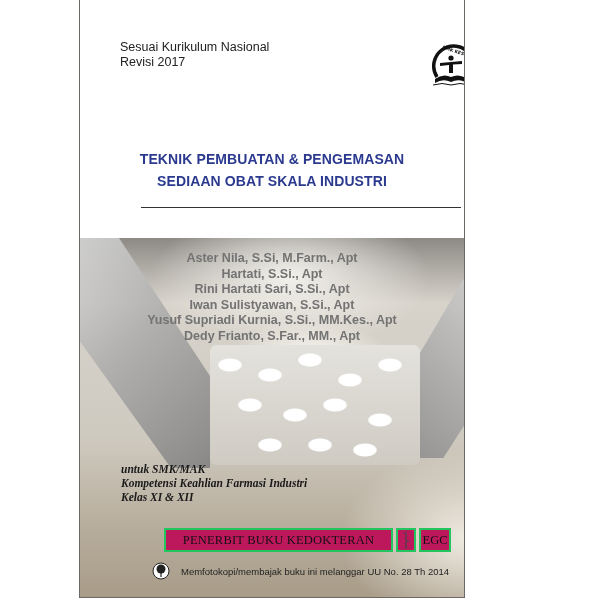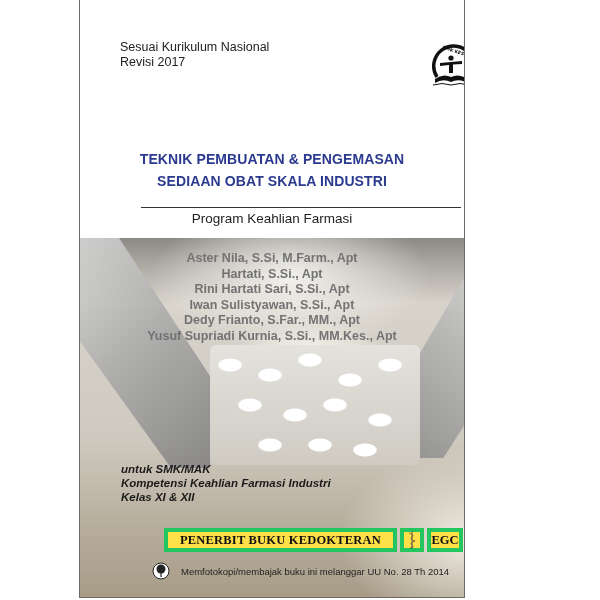--- a/index.html
+++ b/index.html
@@ -42,24 +42,24 @@
       radial-gradient(ellipse 18px 10px at 170px 75px, #fff 60%, rgba(255,255,255,0) 70%),
       radial-gradient(ellipse 18px 10px at 60px 100px, #fff 60%, rgba(255,255,255,0) 70%),
       radial-gradient(ellipse 18px 10px at 110px 100px, #fff 60%, rgba(255,255,255,0) 70%),
       radial-gradient(ellipse 18px 10px at 155px 105px, #fff 60%, rgba(255,255,255,0) 70%),
       linear-gradient(180deg, #e4e2dd, #cfcbc3);
     border-radius: 6px; }
 
   .authors { position: absolute; left: 0; width: 100%; top: 251px; text-align: center; color: #737373;
     font-weight: bold; font-size: 12.5px; line-height: 15.6px; }
   .target { position: absolute; left: 41px; top: 462px; color: #1a1a1a; font-weight: bold; font-style: italic;
-    font-size: 11.5px; line-height: 14px; }
+    font-size: 11.5px; line-height: 14px; font-family: Liberation Serif, serif; }
   .publisher-row { position: absolute; left: 84px; top: 528px; height: 24px; display: flex; gap: 3px; }
-  .pub-box { background: #fde047; border: 4px solid #22c55e; display: flex; align-items: center; justify-content: center;
-    font-family: "Liberation Serif", serif; font-weight: bold; color: #111; }
+  .pub-box { background: #be185d; border: 2px solid #22c55e; display: flex; align-items: center; justify-content: center;
+    font-family: "Liberation Serif", serif; font-weight: normal; color: #111; }
   .pub-name { width: 225px; font-size: 12.5px; letter-spacing: 0.2px; }
   .pub-mark { width: 16px; }
   .pub-egc { width: 28px; font-size: 12.5px; }
   .copyright { position: absolute; left: 72px; top: 562px; display: flex; align-items: center; gap: 11px;
     font-size: 9.5px; color: #222; }
   .tree { width: 18px; height: 18px; }
 </style>
 </head>
 <body>
 
@@ -78,34 +78,33 @@
     <path d="M13 26 L35 24 L35 27 L26 27.5 L26 36 L22 36 L22 28 L13 29 Z" fill="#111"></path>
     <path d="M8 42 Q16 36 24 40 Q32 36 40 42 L40 46 Q32 41 24 45 Q16 41 8 46 Z" fill="#111"></path>
     <path d="M6 48 Q15 45 24 48 Q33 45 42 48" fill="none" stroke="#111" stroke-width="1"></path>
   </svg>
 
   <div class="title">
     <div>TEKNIK PEMBUATAN &amp; PENGEMASAN</div>
     <div>SEDIAAN OBAT SKALA INDUSTRI</div>
   </div>
   <div class="title-rule"></div>
-  <div class="program">Program Keahlian Farmasi</div>
 
   <div class="photo"></div>
   <div class="chute-left"></div>
   <div class="chute-right"></div>
   <div class="pile"></div>
 
   <div class="authors">
     <div>Aster Nila, S.Si, M.Farm., Apt</div>
     <div>Hartati, S.Si., Apt</div>
     <div>Rini Hartati Sari, S.Si., Apt</div>
     <div>Iwan Sulistyawan, S.Si., Apt</div>
+    <div>Yusuf Supriadi Kurnia, S.Si., MM.Kes., Apt</div>
     <div>Dedy Frianto, S.Far., MM., Apt</div>
-    <div>Yusuf Supriadi Kurnia, S.Si., MM.Kes., Apt</div>
   </div>
 
   <div class="target">
     <div>untuk SMK/MAK</div>
     <div>Kompetensi Keahlian Farmasi Industri</div>
     <div>Kelas XI &amp; XII</div>
   </div>
 
   <div class="publisher-row">
     <div class="pub-box pub-name">PENERBIT BUKU KEDOKTERAN</div>

